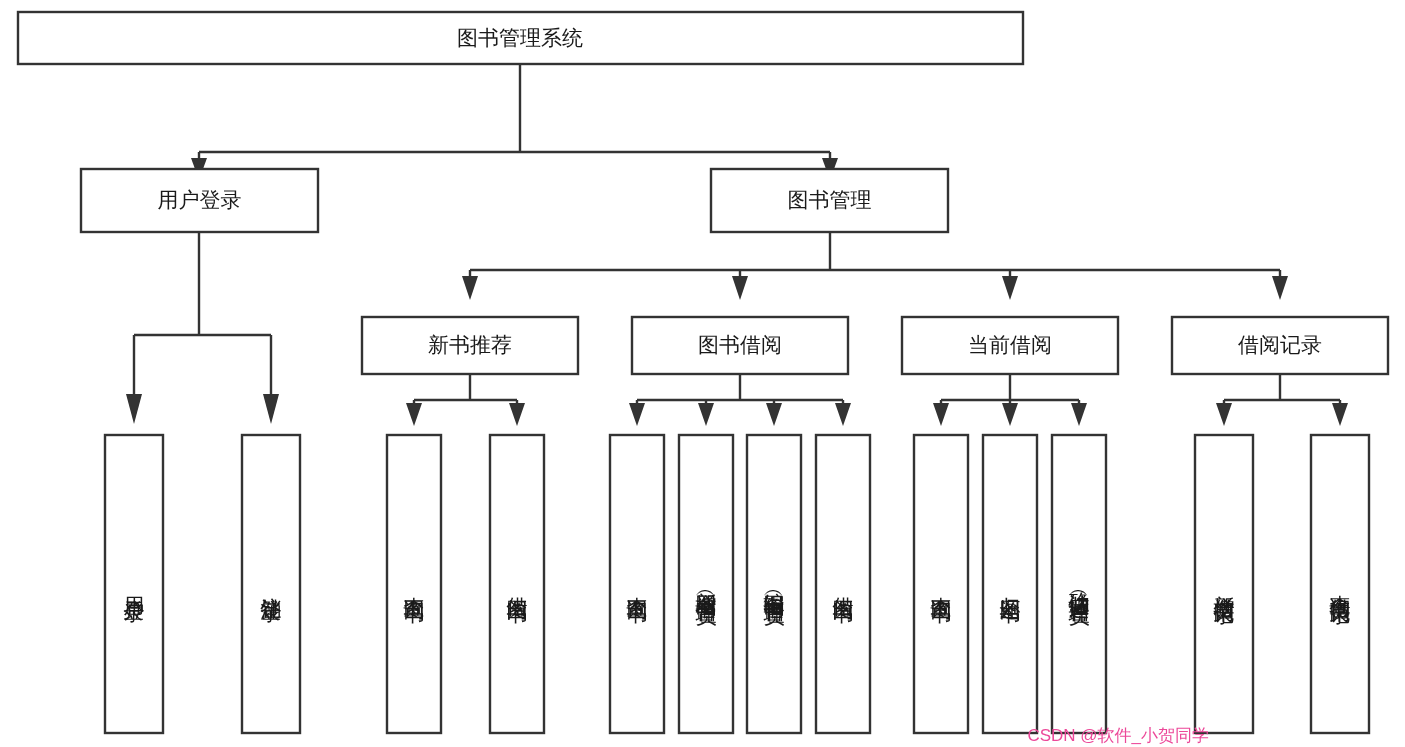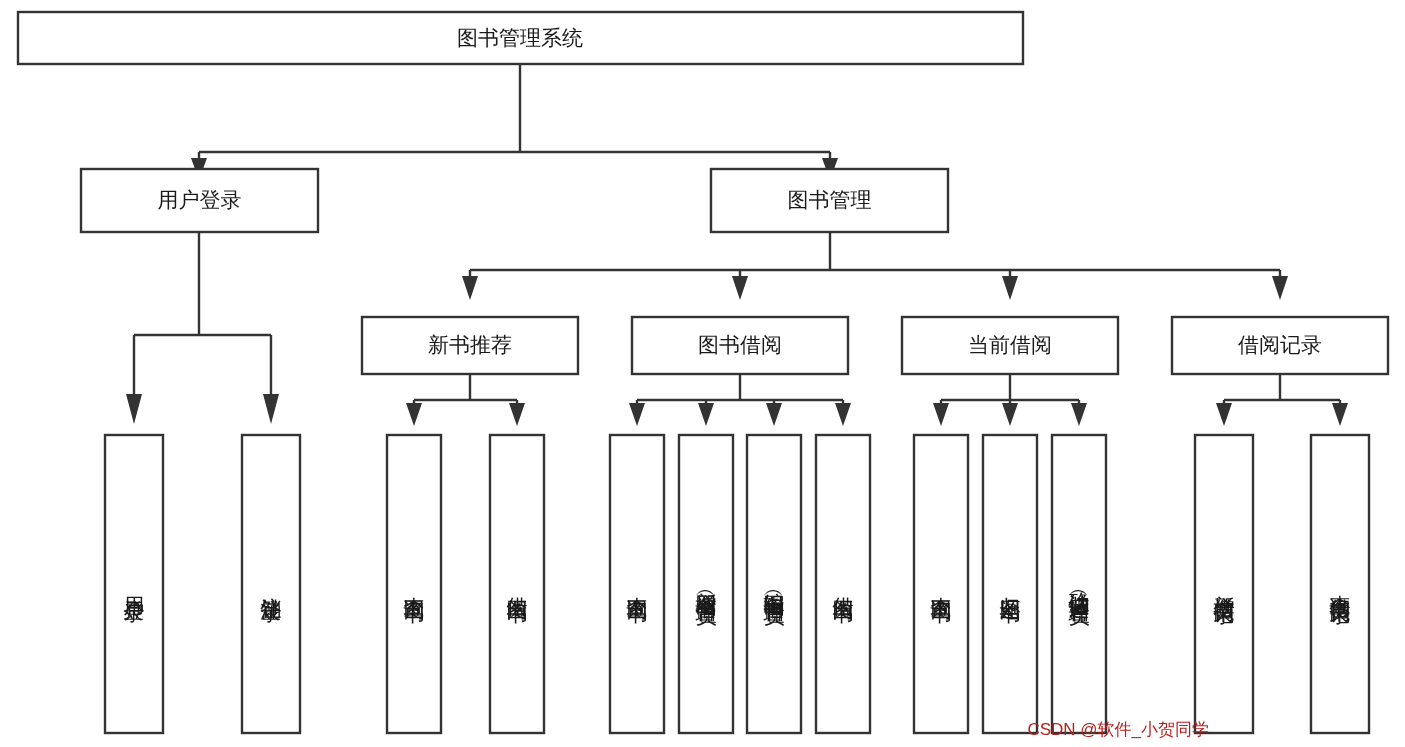--- a/index.html
+++ b/index.html
@@ -59,24 +59,24 @@
     line-height: 1.05;
     color: #1a1a1a;
     letter-spacing: 2px;
     white-space: nowrap;
     text-align: center;
     pointer-events: none;
   }
   .watermark {
     position: absolute;
     right: 8px;
-    bottom: 6px;
+    bottom: 0;
     font-family: "Liberation Sans", "DejaVu Sans", sans-serif;
     font-size: 17px;
-    color: #b91c1c;
+    color: #ec4899;
     white-space: nowrap;
     pointer-events: none;
   }
 </style>
 </head>
 <body>
 
 <div id="diagram-root">
 
   <svg class="diagram" viewBox="0 0 1405 747" xmlns="http://www.w3.org/2000/svg">

